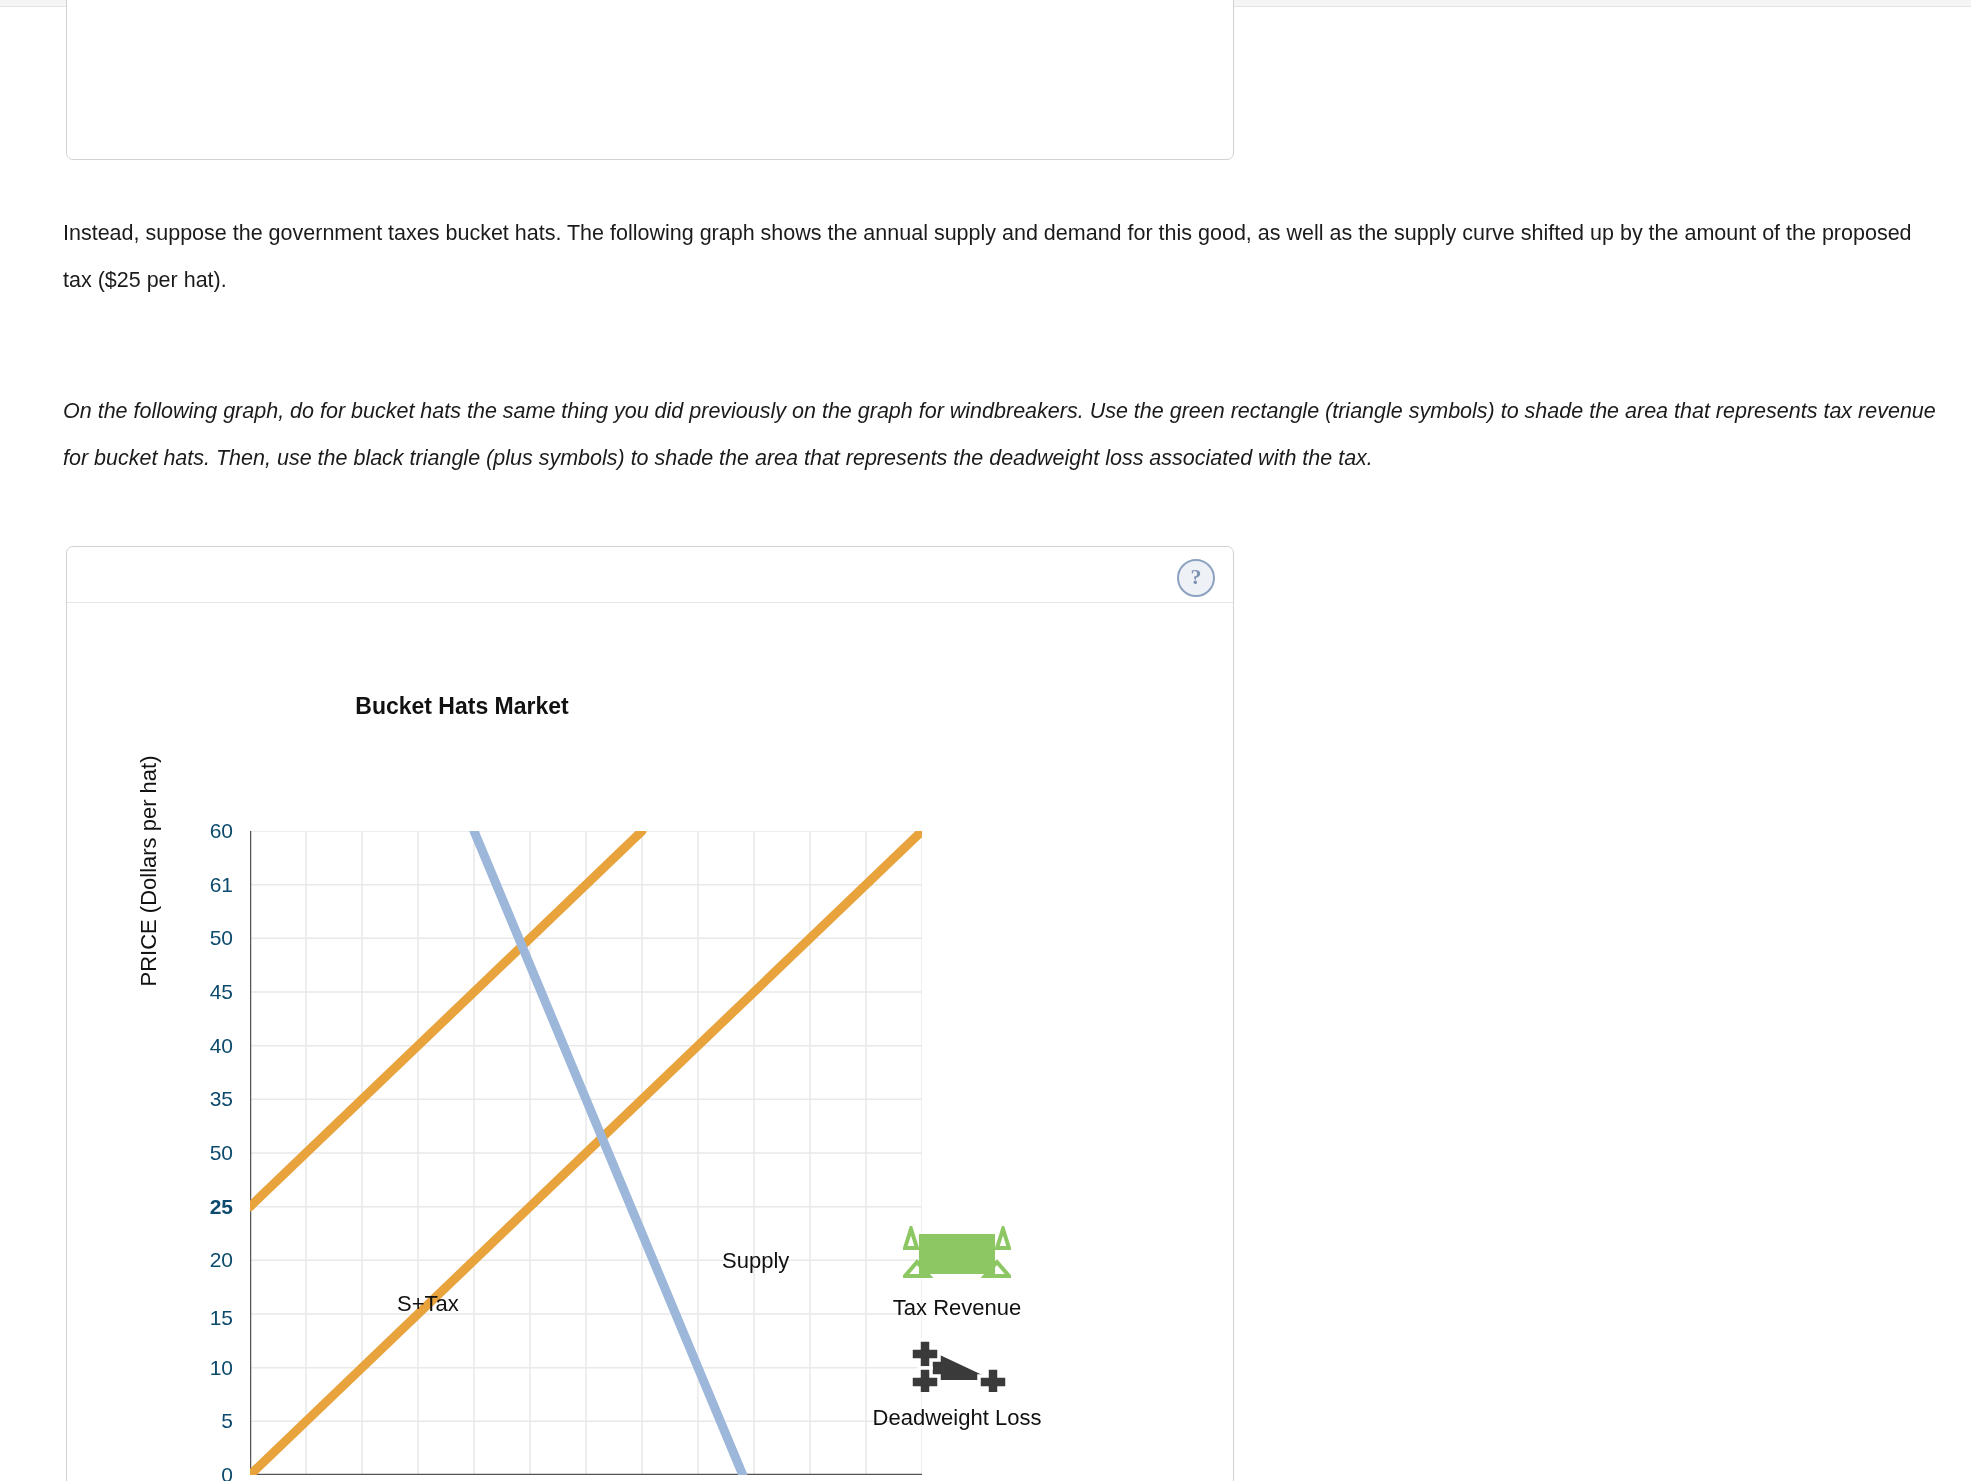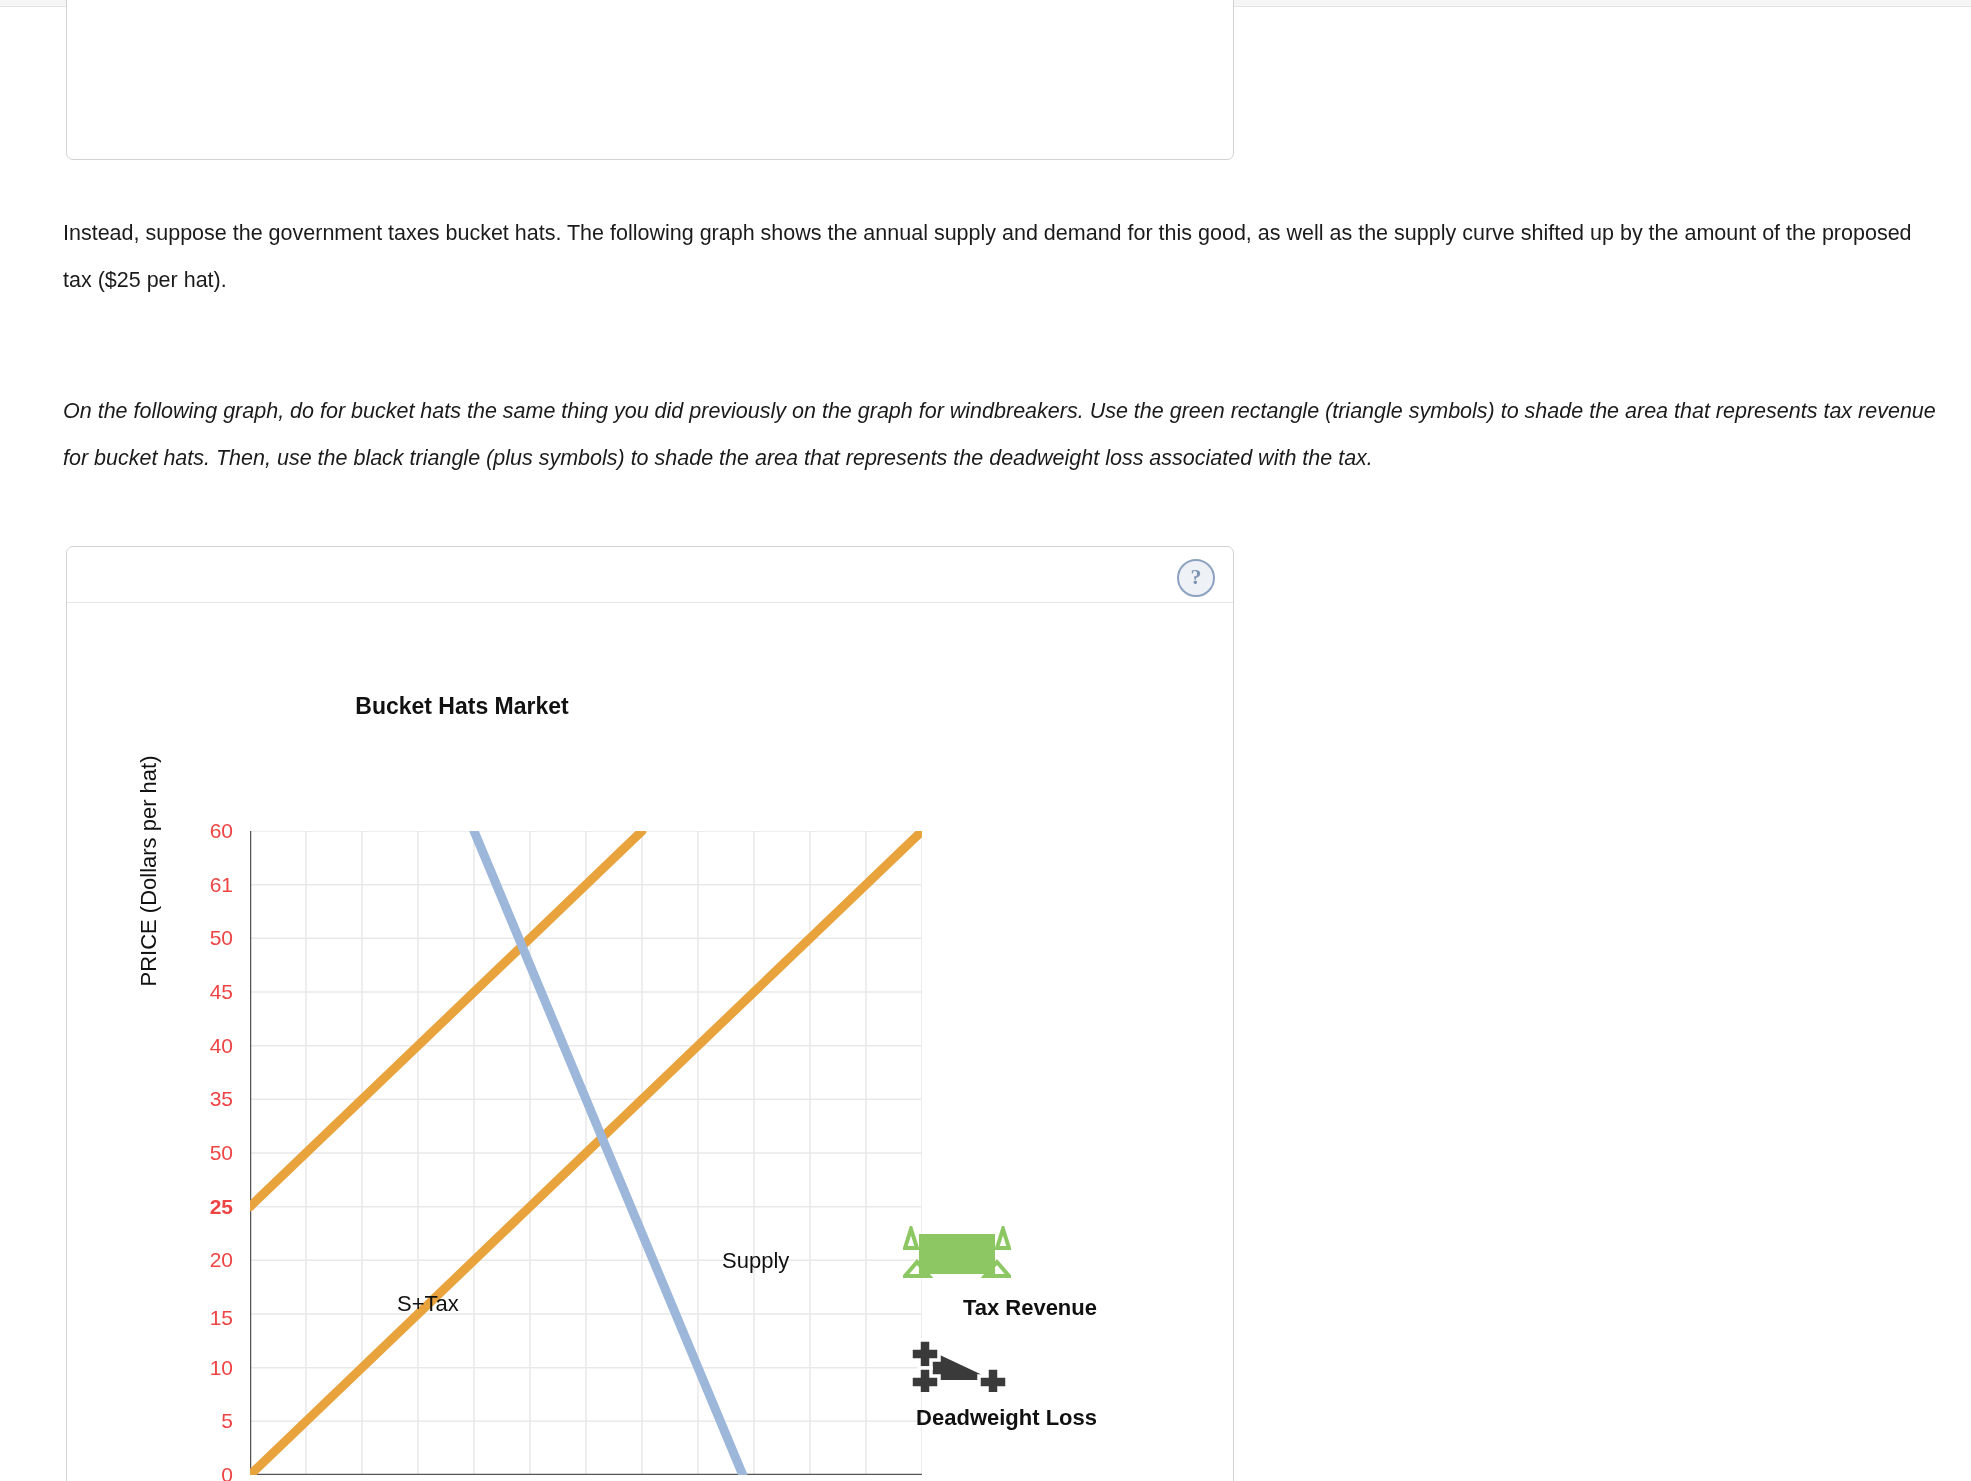--- a/index.html
+++ b/index.html
@@ -118,40 +118,39 @@
     font-size: 22px;
     color: #111;
   }
 
   .ytick {
     position: absolute;
     right: 0;
     width: 48px;
     text-align: right;
     font-size: 21px;
-    color: #ef4444;
+    color: #0c4a6e;
     transform: translateY(-50%);
   }
   .yticks { position:absolute; left:118px; top:228px; width:48px; height:644px; }
 
   .curve-label {
     position: absolute;
     font-size: 22px;
     color: #111;
     white-space: nowrap;
   }
   #lbl-stax   { left: 330px; top: 688px; }
   #lbl-supply { left: 655px; top: 645px; }
 
   
   .legend-item {
     position: absolute;
     width: 280px;
-    text-align: right;
-    font-weight: bold;
+    text-align: center;
   }
   #legend-tax { left: 750px; top: 620px; }
   #legend-dwl { left: 750px; top: 730px; }
   .legend-caption {
     font-size: 22px;
     color: #111;
     margin-top: 10px;
   }
   .legend-swatch { height: 62px; display:flex; align-items:center; justify-content:center; }
 </style>

